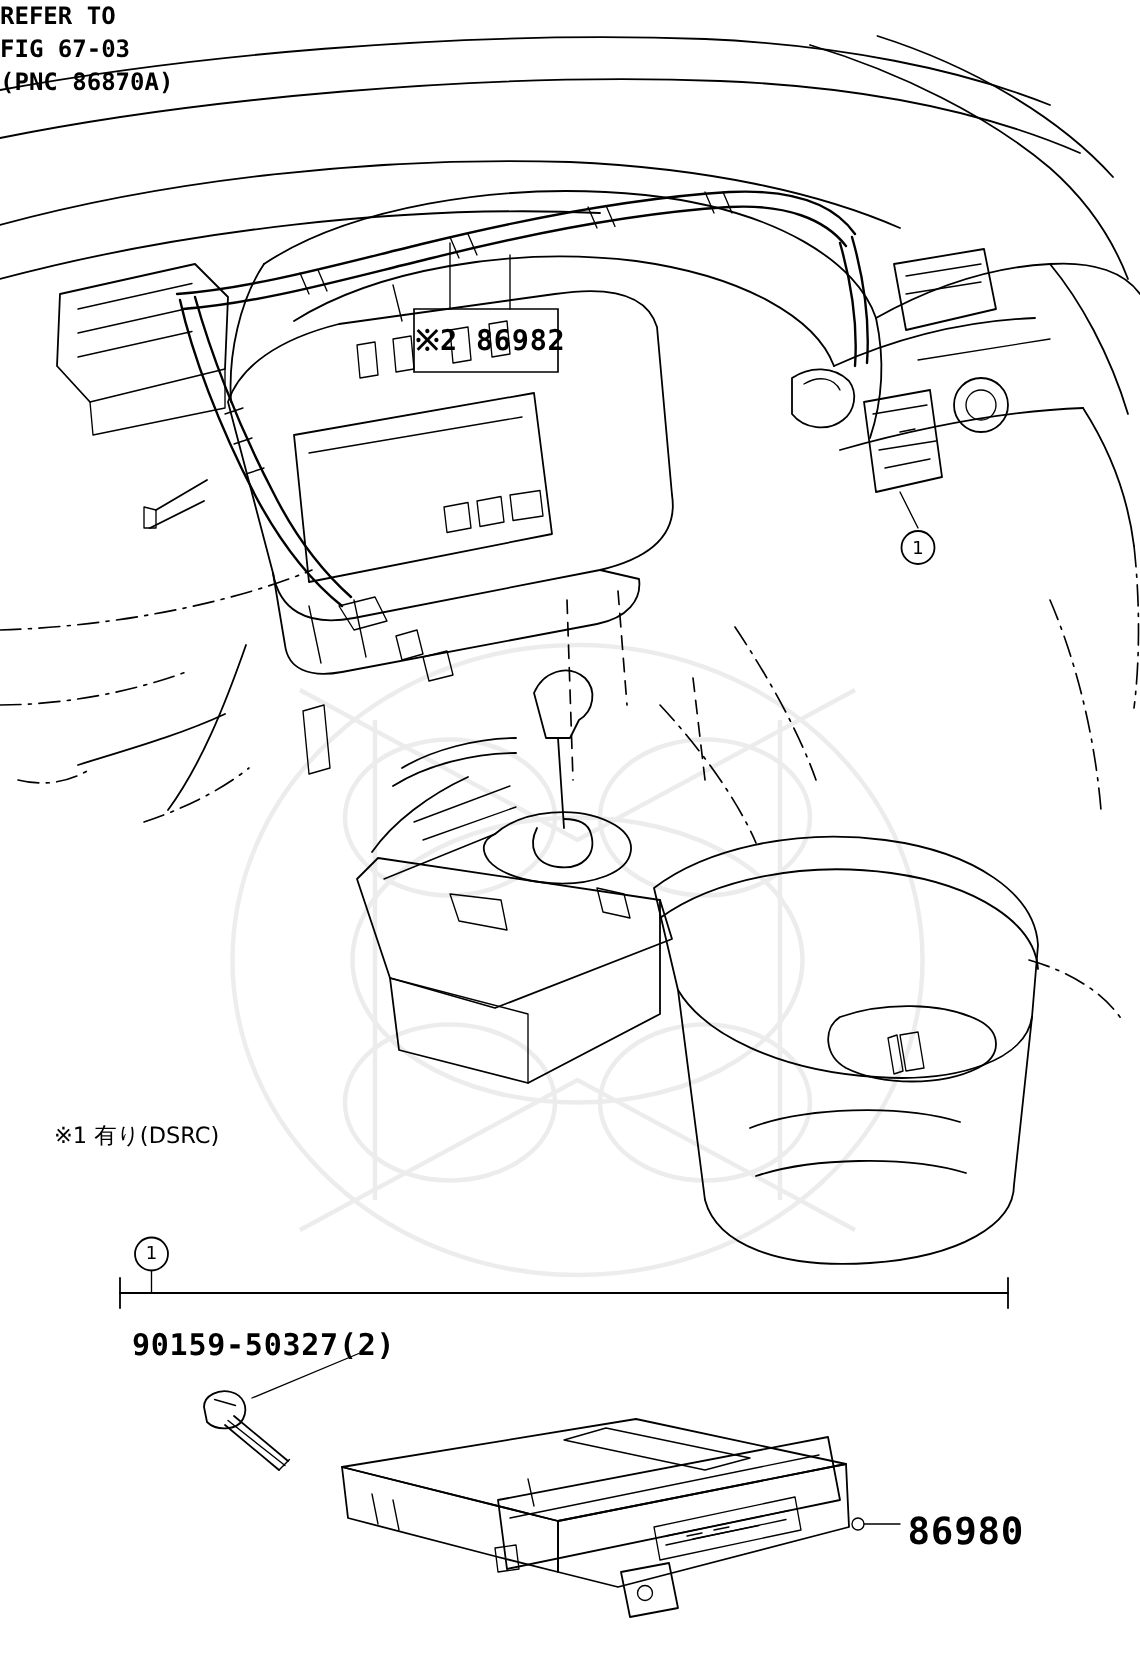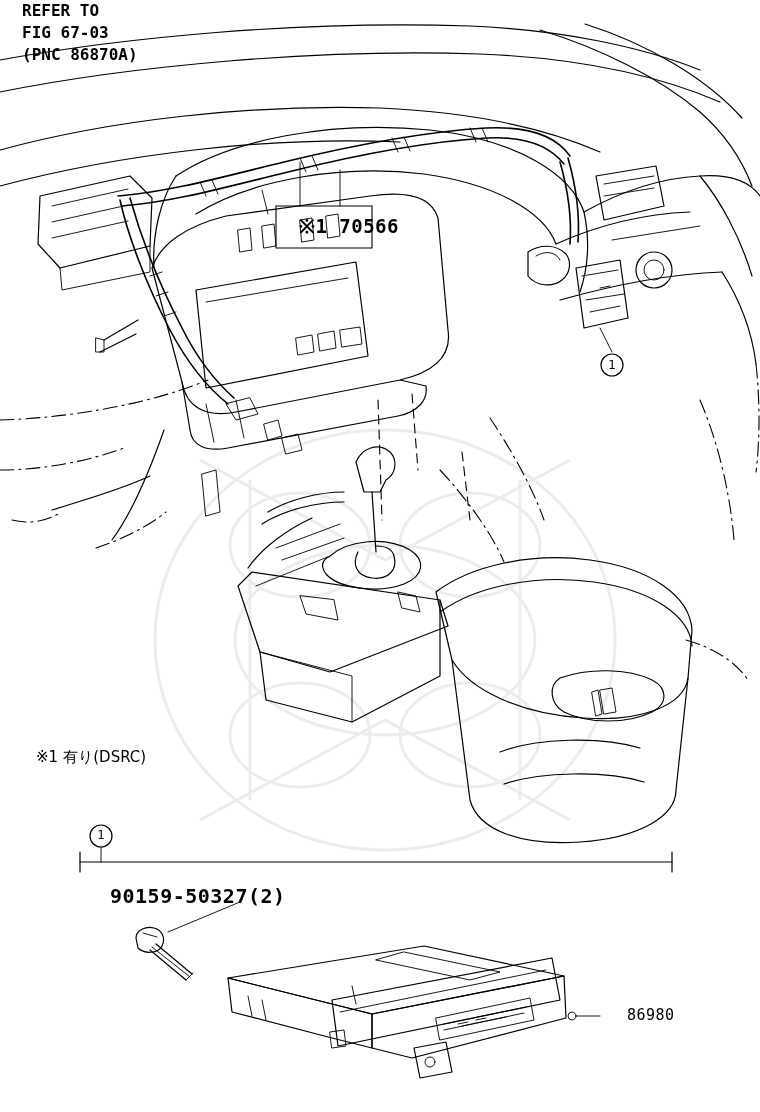--- a/index.html
+++ b/index.html
@@ -26,21 +26,20 @@
   }
   .lbl {
     position: absolute;
     color: #000000;
     white-space: pre;
     font-family: "DejaVu Sans Mono", monospace;
     letter-spacing: 0.5px;
   }
   .lbl-bold {
     font-weight: bold;
-    margin-left: 22px;
   }
   #label-86982 {
     left: 277px;
     top: 213px;
     font-size: 19px;
     font-weight: bold;
   }
   #label-refer-block {
     left: 256px;
     top: 250px;
@@ -58,22 +57,22 @@
   }
   #label-bolt {
     left: 88px;
     top: 884px;
     font-size: 20px;
     font-weight: bold;
   }
   #label-86980 {
     left: 605px;
     top: 1006px;
-    font-size: 15px;
-    font-weight: normal;
+    font-size: 25px;
+    font-weight: bold;
   }
   #label-figcode {
     left: 672px;
     top: 1077px;
     font-size: 13px;
     font-weight: bold;
     letter-spacing: 0;
   }
   .callout-num {
     position: absolute;
@@ -291,21 +290,21 @@
 
       <path d="M248 996 L252 1016" class="ln-t"></path>
       <path d="M262 1000 L266 1020" class="ln-t"></path>
       <path d="M352 986 L356 1004" class="ln-t"></path>
 
       <path d="M576 1016 L600 1016" class="ln-t"></path>
       <circle cx="572" cy="1016" r="4" class="ln-t"></circle>
     </g>
   </svg>
 
-  <div class="lbl lbl-bold" id="label-86982">※1 70566</div>
+  <div class="lbl lbl-bold" id="label-86982">※2 86982</div>
 
   <div id="label-refer-block">
     <div class="lbl-bold" style="position:static;">REFER TO</div>
     <div class="lbl-bold" style="position:static;">FIG 67-03</div>
     <div class="lbl-bold" style="position:static;">(PNC 86870A)</div>
   </div>
 
   <div class="lbl" id="label-note">※1 有り(DSRC)</div>
 
   <div class="lbl lbl-bold" id="label-bolt">90159-50327(2)</div>

